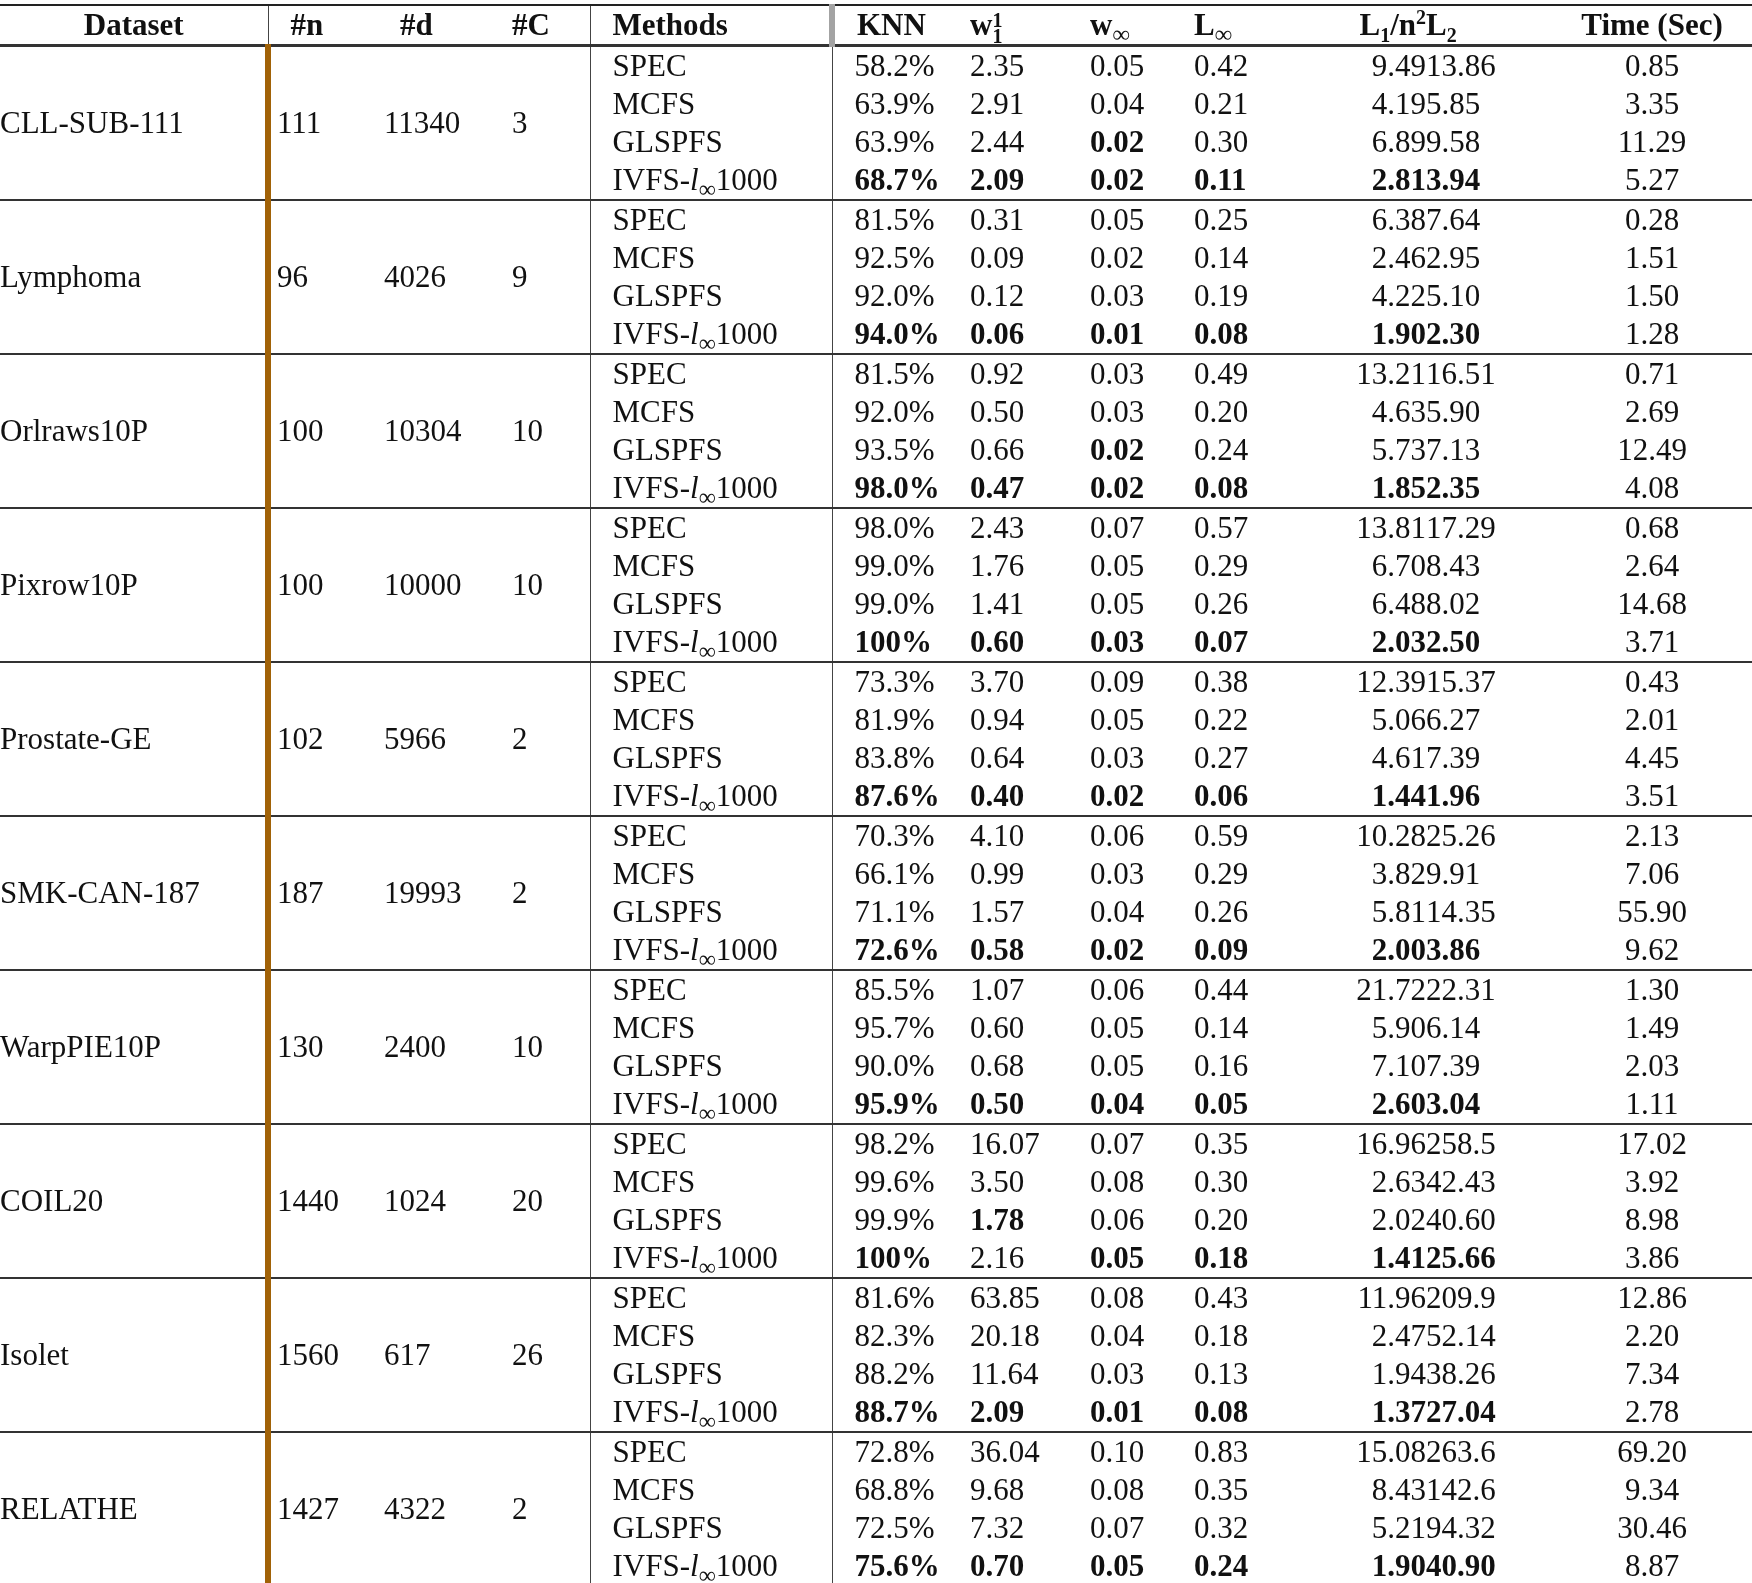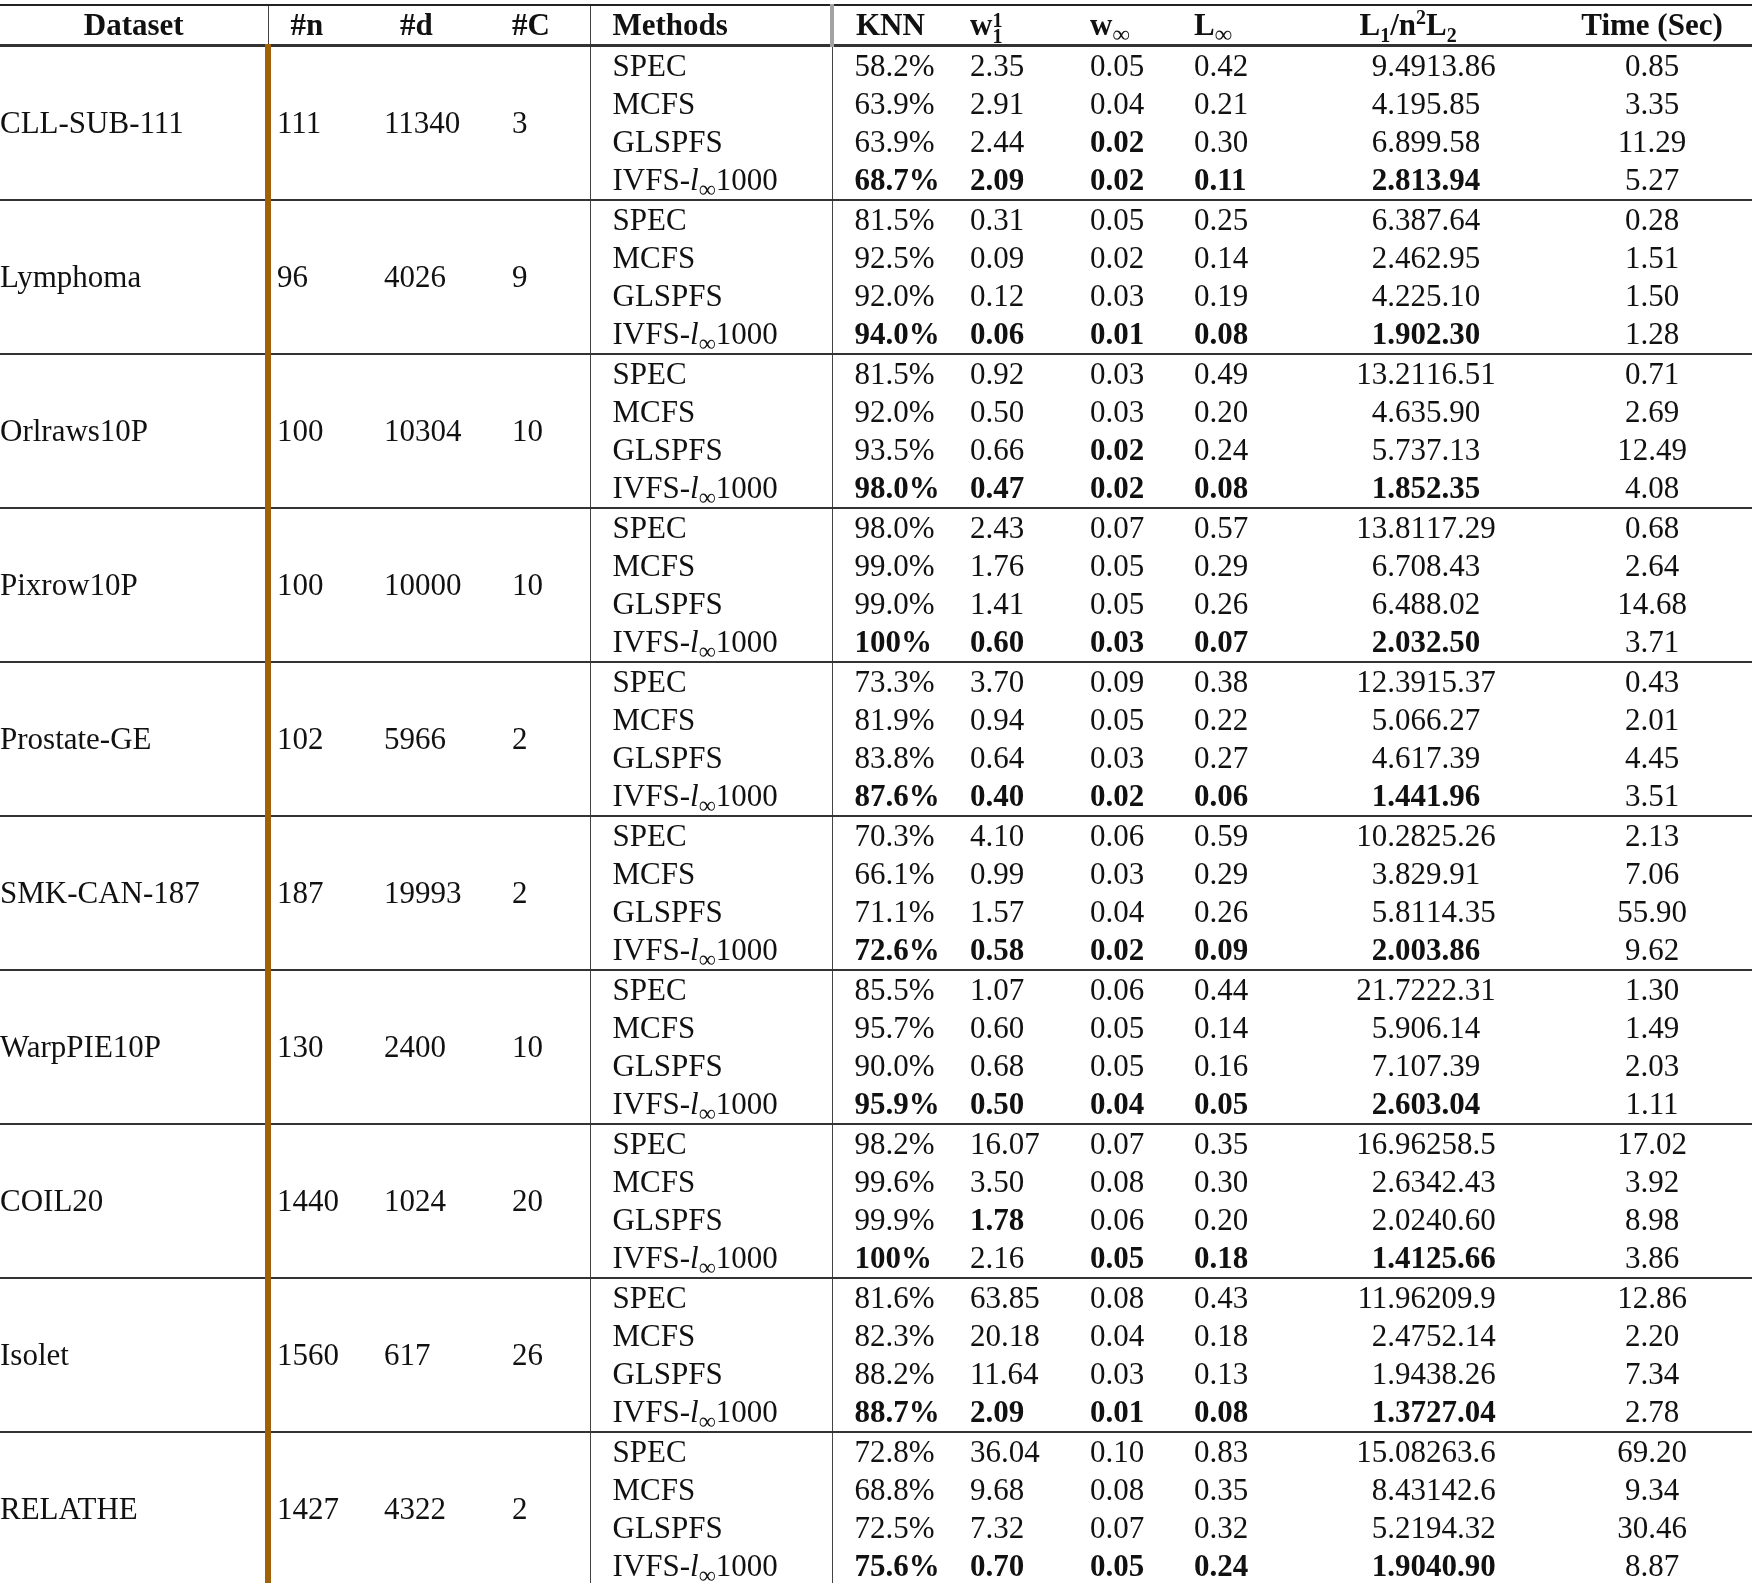--- a/index.html
+++ b/index.html
@@ -11,21 +11,21 @@
   tbody.group { border-bottom: 2px solid #333; }
   tbody.group:last-of-type { border-bottom: 3px solid #333; }
   td.dataset { text-align: left; vertical-align: middle; border-right: 6px solid #a16207; }
   th.dataset-h { text-align: center; border-right: 1px solid #444; }
   td.num { padding-left: 6px; vertical-align: middle; }
   th.num-h { padding-left: 22px; }
   td.c { vertical-align: middle; padding-left: 6px; }
   th.c-h { padding-left: 6px; border-right: 1px solid #444; }
   td.cborder { border-right: 1px solid #444; }
   td.method { padding-left: 22px; margin-left: 41px; }
-  th.method-h { padding-left: 22px; border-right: 4px solid #a3a3a3; }
+  th.method-h { padding-left: 22px; border-right: 6px solid #a3a3a3; }
   td.v { padding-left: 0; }
   td.knn { padding-left: 22px; }
   th.knn-h { padding-left: 22px; }
   td.time, th.time-h { text-align: center; }
   td.l1, th.l1-h { text-align: right; }
   .bold { font-weight: bold; }
   sub, sup { font-size: 20px; line-height: 0; }
   .inf { font-size: 24px; }
   .ital { font-style: italic; }
 </style>

